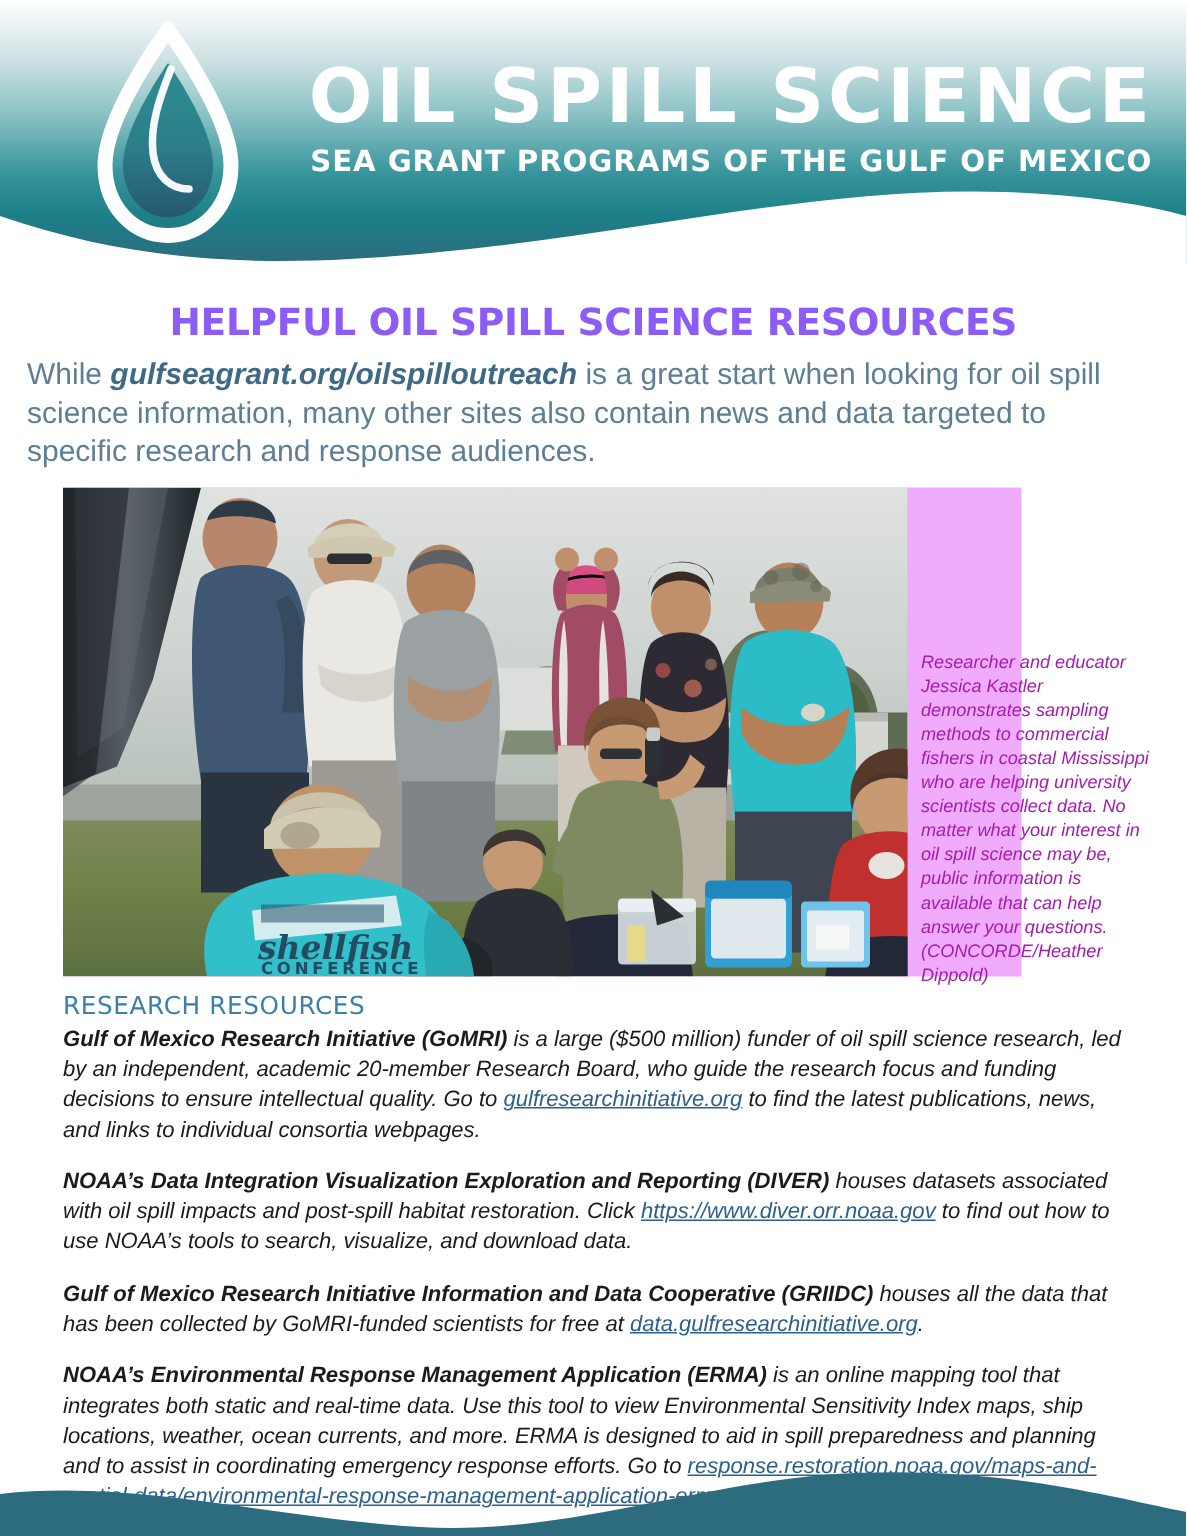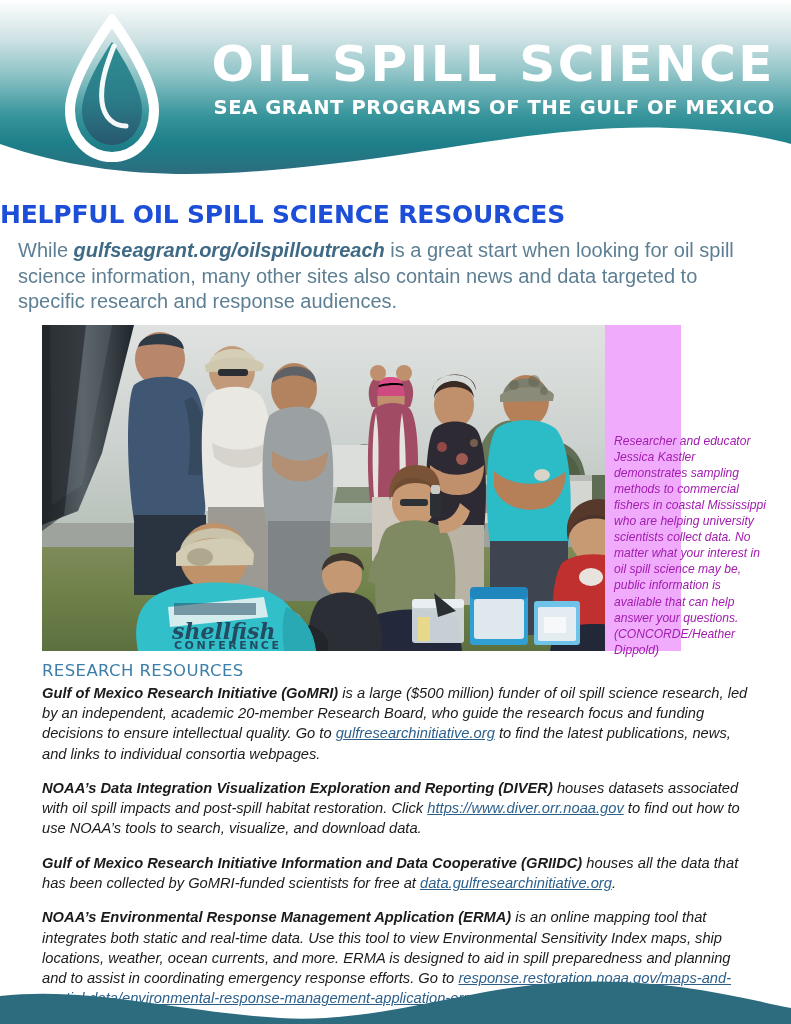--- a/index.html
+++ b/index.html
@@ -54,21 +54,21 @@
     top: 14px;
     width: 112px;
     height: 148px;
   }
 
   .header-text {
     position: absolute;
     left: 200px;
     top: 38px;
     width: 575px;
-    text-align: right;
+    text-align: center;
   }
   .title-main {
     font-family: "DejaVu Sans", sans-serif;
     font-weight: 700;
     font-size: 50px;
     letter-spacing: 2.5px;
     color: #ffffff;
     line-height: 1.05;
     white-space: nowrap;
   }
@@ -84,24 +84,25 @@
 
   
   .content {
     position: absolute;
     left: 0;
     top: 176px;
     width: 791px;
   }
 
   .doc-title {
+    text-align: center;
     font-family: "DejaVu Sans", sans-serif;
     font-weight: 700;
     font-size: 25px;
-    color: #1d4ed8;
+    color: #8b5cf6;
     letter-spacing: -0.2px;
     margin: 24px 0 0 0;
   }
 
   .intro {
     margin: 9px 42px 0 18px;
     font-family: "Liberation Sans", sans-serif;
     font-size: 20px;
     line-height: 1.28;
     color: #5d7f93;

